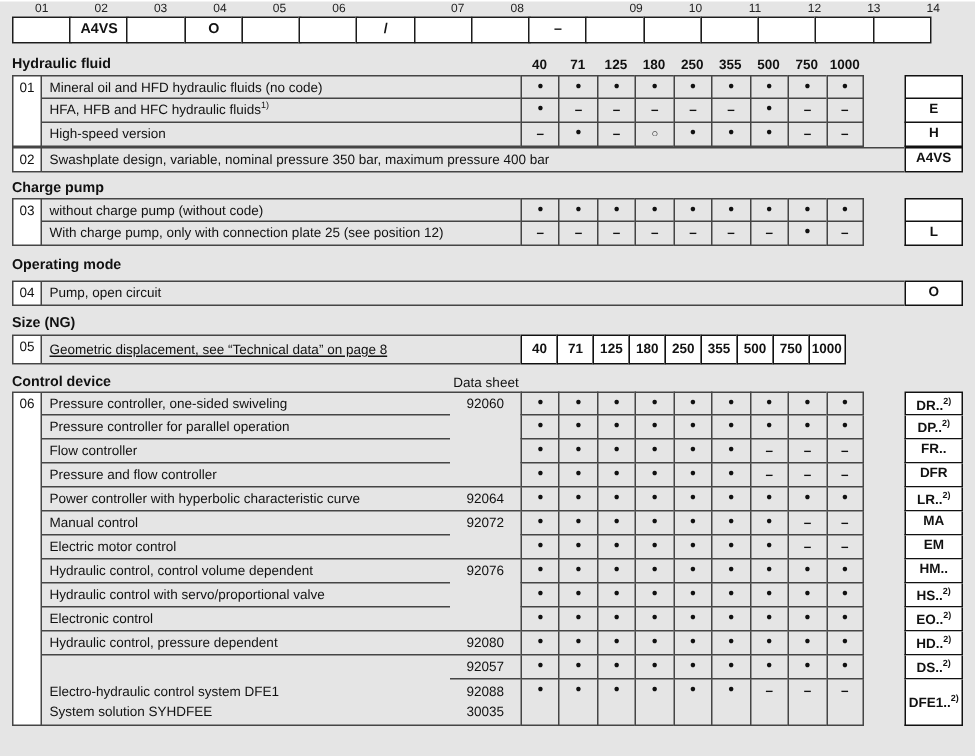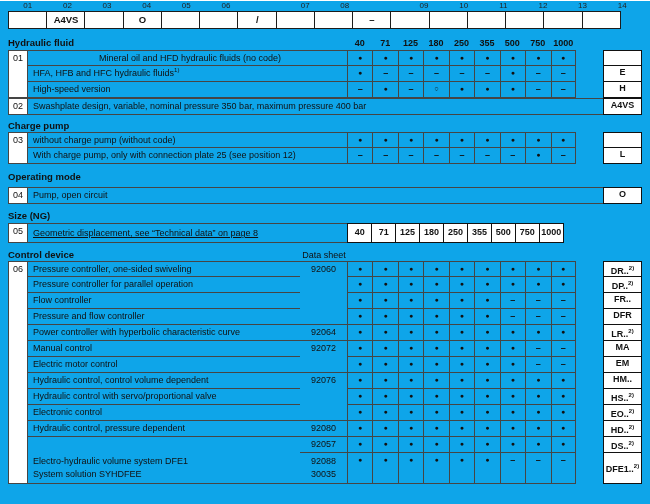--- a/index.html
+++ b/index.html
@@ -2,21 +2,21 @@
 <html><head>
 <meta charset="utf-8">
 <style>
   * { margin:0; padding:0; box-sizing:border-box; }
   html,body { background:#ffffff; }
   body {
     width:650px; height:504px;
     font-family:"Liberation Sans", sans-serif;
     color:#111111; overflow:hidden;
   }
-  .page { position:relative; width:650px; height:504px; padding:0 8px; background:#0ea5e9; }
+  .page { position:relative; width:650px; height:504px; padding:0 8px; background:#e5e5e5; }
 
   
   .strip-labels { display:flex; height:10px; margin-top:1px; }
   .strip-labels .slot {
     width:39.625px; text-align:center; font-size:8px; line-height:10px; color:#222;
   }
   .strip-boxes { display:flex; height:18px; }
   .strip-boxes .obox {
     width:39.625px; height:18px; border:1.4px solid #1c1c1c; margin-left:-1.4px;
     text-align:center; font-weight:bold; font-size:9.5px; line-height:15px; background:#fff;
@@ -121,21 +121,21 @@
       <div class="obox"></div>
       <div class="obox"></div>
       <div class="obox"></div>
       <div class="obox"></div>
     </div>
   <div id="sections">
       <div class="sec-title with-sizes" style="margin-top: 8px; margin-bottom: 1px;"><span>Hydraulic fluid</span><div class="size-head" style="left: 339px;">40</div><div class="size-head" style="left: 364.44px;">71</div><div class="size-head" style="left: 389.88px;">125</div><div class="size-head" style="left: 415.32px;">180</div><div class="size-head" style="left: 440.76px;">250</div><div class="size-head" style="left: 466.2px;">355</div><div class="size-head" style="left: 491.64px;">500</div><div class="size-head" style="left: 517.08px;">750</div><div class="size-head" style="left: 542.52px;">1000</div></div>
       <div class="tbl" style="height: 48px;">
         <div class="pos-cell">01</div>
         <div class="trow first" style="height: 16px;">
-          <div class="desc sep-b" style="width: 319px; text-align: center;"><span class="ln">Mineral oil and HFD hydraulic fluids (no code)</span></div>
+          <div class="desc sep-b" style="width: 319px;"><span class="ln">Mineral oil and HFD hydraulic fluids (no code)</span></div>
           <div class="dots">
             <div class="dcell sym-dot">●</div>
             <div class="dcell sym-dot">●</div>
             <div class="dcell sym-dot">●</div>
             <div class="dcell sym-dot">●</div>
             <div class="dcell sym-dot">●</div>
             <div class="dcell sym-dot">●</div>
             <div class="dcell sym-dot">●</div>
             <div class="dcell sym-dot">●</div>
             <div class="dcell sym-dot">●</div>
@@ -452,21 +452,21 @@
             <div class="dcell sym-dot">●</div>
             <div class="dcell sym-dot">●</div>
             <div class="dcell sym-dot">●</div>
             <div class="dcell sym-dot">●</div>
             <div class="dcell sym-dot">●</div>
             <div class="dcell sym-dot">●</div>
           </div>
           <div class="code"><span>DS..</span><sup>2)</sup></div>
         </div>
         <div class="trow" style="height: 31px;">
-          <div class="desc sep-b" style="width: 272px; line-height: 13px; padding-top: 2px;"><span class="ln" style="line-height: 13px;">Electro-hydraulic volume system DFE1</span><div class="ln" style="line-height: 13px;">System solution SYHDFEE</div></div>
+          <div class="desc sep-b" style="width: 272px; line-height: 13px; padding-top: 2px;"><span class="ln" style="line-height: 13px;">Electro-hydraulic control system DFE1</span><div class="ln" style="line-height: 13px;">System solution SYHDFEE</div></div>
           <div class="sheet sep-b">
             <div class="ln" style="line-height: 13px; padding-top: 2px;">92088</div>
             <div class="ln" style="line-height: 13px;">30035</div>
           </div>
           <div class="dots">
             <div class="dcell sym-dot tall">●</div>
             <div class="dcell sym-dot tall">●</div>
             <div class="dcell sym-dot tall">●</div>
             <div class="dcell sym-dot tall">●</div>
             <div class="dcell sym-dot tall">●</div>

